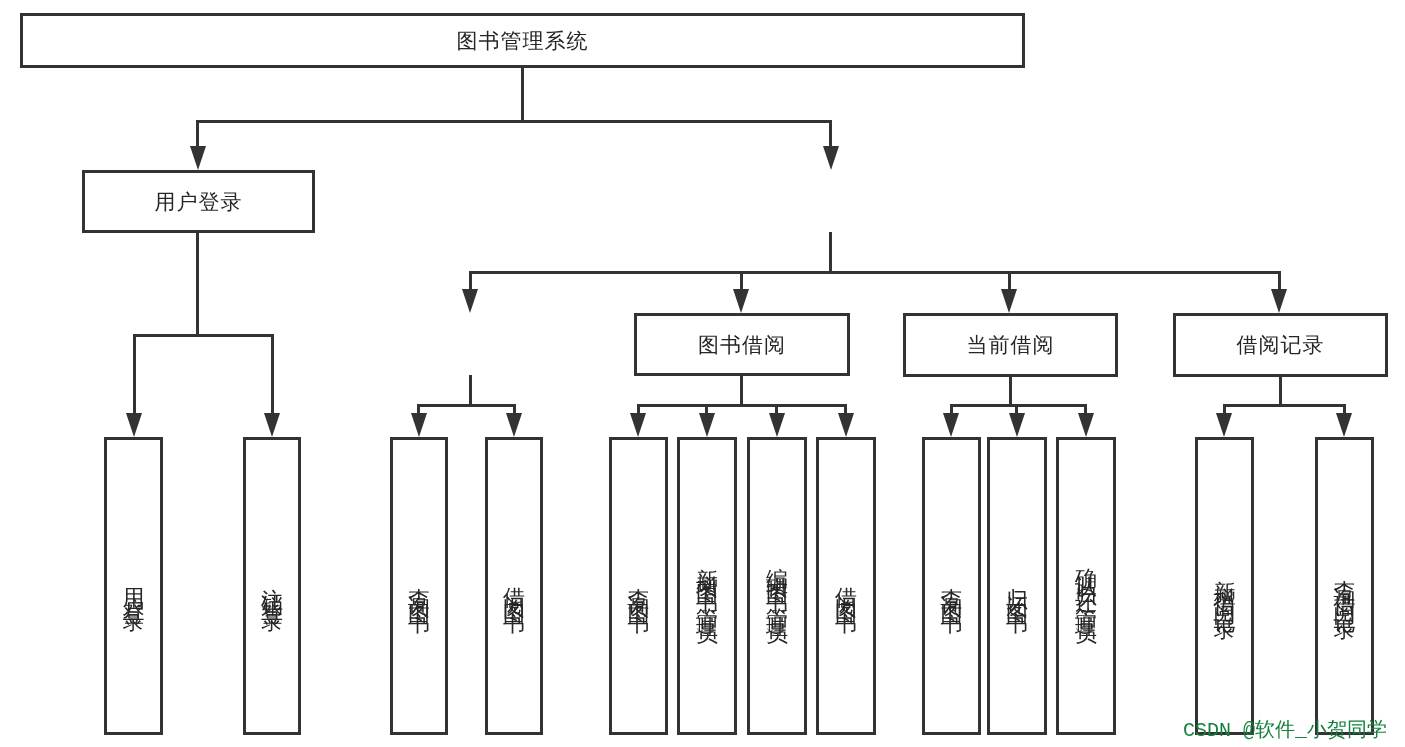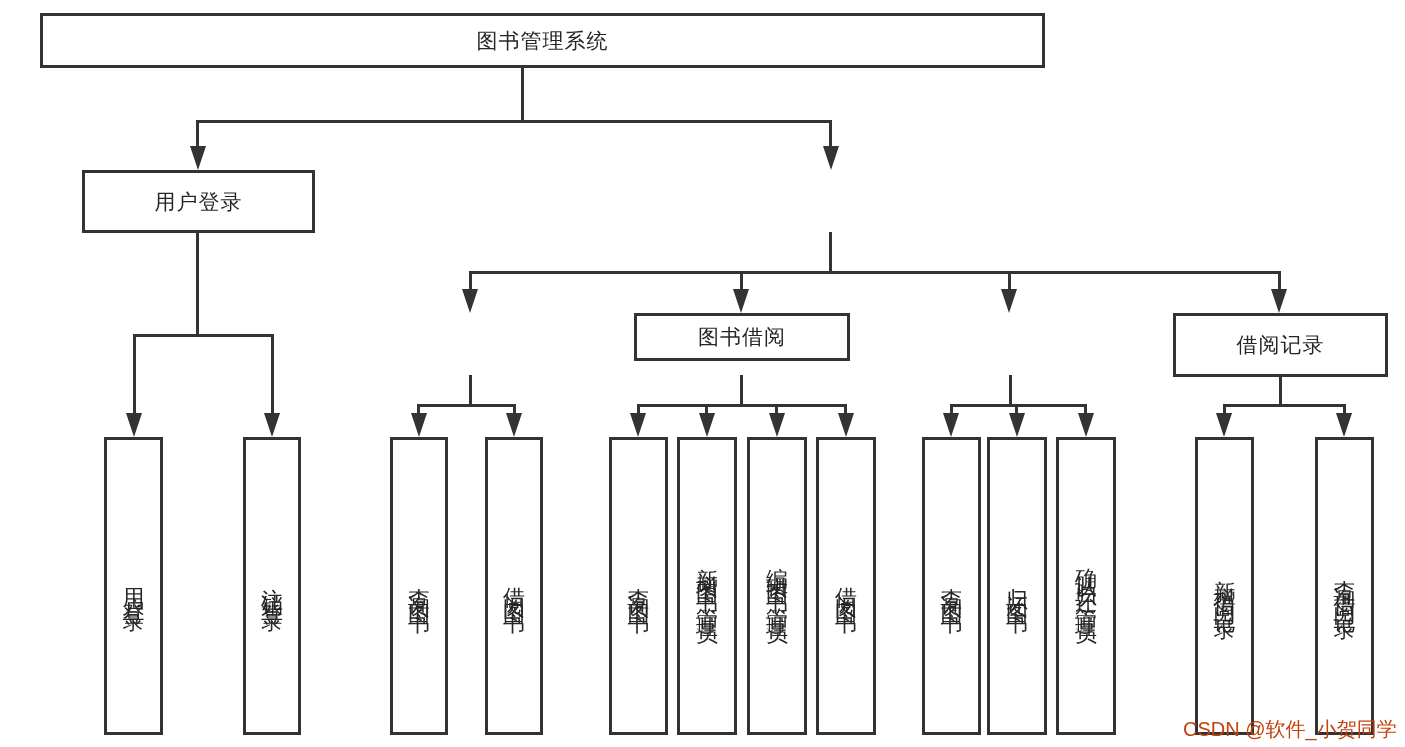--- a/index.html
+++ b/index.html
@@ -43,31 +43,32 @@
     height: 0;
     border-left: 8px solid transparent;
     border-right: 8px solid transparent;
     border-top: 24px solid #333333;
   }
   .watermark {
     position: absolute;
     left: 1183px;
     top: 716px;
     font-size: 20px;
-    color: #c2410c;
+    color: #15803d;
     white-space: nowrap;
     z-index: 10;
+    font-family: Liberation Mono, monospace;
   }
 </style>
 </head>
 <body>
 
 <div class="diagram">
 
-  <div class="box" style="left:20px; top:13px; width:1005px; height:55px;margin-left:20px;">
+  <div class="box" style="left:20px; top:13px; width:1005px; height:55px;">
     <span class="hlabel">图书管理系统</span>
   </div>
 
   <div class="line" style="left:521px; top:66px; width:3px; height:57px;"></div>
   <div class="line" style="left:196px; top:120px; width:636px; height:3px;"></div>
   <div class="line" style="left:196px; top:120px; width:3px; height:28px;"></div>
   <div class="arrowhead" style="left:190px; top:146px;"></div>
   <div class="line" style="left:829px; top:120px; width:3px; height:28px;"></div>
   <div class="arrowhead" style="left:823px; top:146px;"></div>
 
@@ -86,22 +87,25 @@
   <div class="line" style="left:469px; top:271px; width:812px; height:3px;"></div>
   <div class="line" style="left:469px; top:271px; width:3px; height:22px;"></div>
   <div class="arrowhead" style="left:462px; top:289px;"></div>
   <div class="line" style="left:740px; top:271px; width:3px; height:22px;"></div>
   <div class="arrowhead" style="left:733px; top:289px;"></div>
   <div class="line" style="left:1008px; top:271px; width:3px; height:22px;"></div>
   <div class="arrowhead" style="left:1001px; top:289px;"></div>
   <div class="line" style="left:1278px; top:271px; width:3px; height:22px;"></div>
   <div class="arrowhead" style="left:1271px; top:289px;"></div>
 
-  <div class="box" style="left:634px; top:313px; width:216px; height:48px;">
+  <div class="box" style="left:634px; top:313px; width:216px; height:63px;">
     <span class="hlabel">图书借阅</span>
+  </div>
+  <div class="box" style="left:903px; top:313px; width:215px; height:64px;">
+    <span class="hlabel">当前借阅</span>
   </div>
   <div class="box" style="left:1173px; top:313px; width:215px; height:64px;">
     <span class="hlabel">借阅记录</span>
   </div>
 
   <div class="line" style="left:469px; top:375px; width:3px; height:32px;"></div>
   <div class="line" style="left:417px; top:404px; width:99px; height:3px;"></div>
   <div class="line" style="left:417px; top:404px; width:3px; height:12px;"></div>
   <div class="arrowhead" style="left:411px; top:413px;"></div>
   <div class="line" style="left:513px; top:404px; width:3px; height:12px;"></div>

